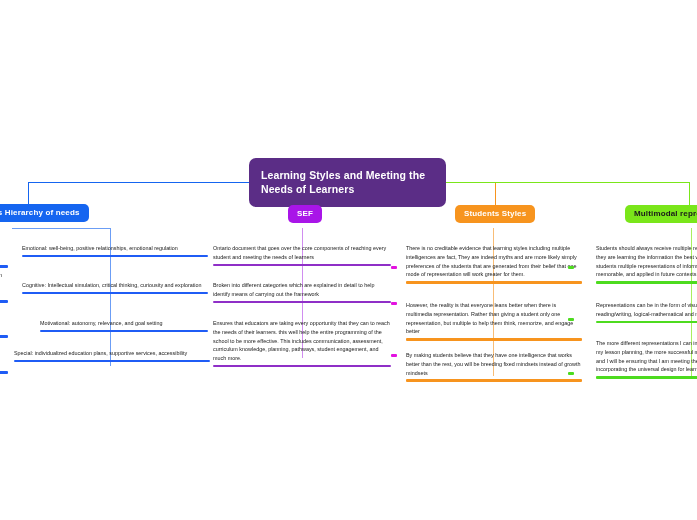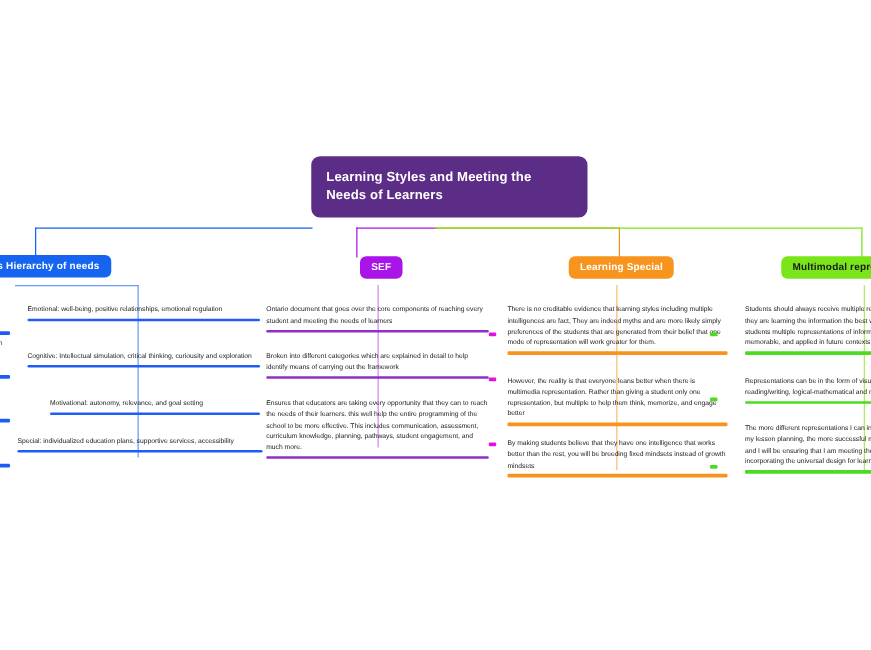--- a/index.html
+++ b/index.html
@@ -26,22 +26,22 @@
     position: absolute;
     background: #888;
   }
   .ln.h { height: 1px; }
   .ln.v { width: 1px; }
 
   
   .central-node {
     position: absolute;
     left: 249px;
-    top: 125px;
-    width: 221px;
+    top: 158px;
+    width: 197px;
     box-sizing: border-box;
     padding: 10px 12px 11px 12px;
     border-radius: 7px;
     background: #5b2d86;
     color: #ffffff;
     font-size: 10.5px;
     font-weight: bold;
     line-height: 1.35;
     letter-spacing: 0.1px;
     z-index: 5;
@@ -119,21 +119,21 @@
   <div class="ln v" style="left:493px; top:228px; height:148px; width:1.1px; background:#f8bd77;"></div>
 
   <div class="ln v" style="left:691px; top:228px; height:148px; width:1.1px; background:#a9ef5f;"></div>
 
   <div class="central-node">Learning Styles and Meeting the Needs of Learners</div>
 
   <div class="branch-node" style="left:-43px; top:204px; background:#1565f0;">Maslow's Hierarchy of needs</div>
 
   <div class="branch-node" style="left:288px; top:205px; background:#a915e8;">SEF</div>
 
-  <div class="branch-node" style="left:455px; top:205px; background:#f7941e;">Learning Special</div>
+  <div class="branch-node" style="left:455px; top:205px; background:#f7941e;">Students Styles</div>
 
   <div class="branch-node" style="left:625px; top:205px; background:#7ae61a; color:#1a1a1a;">Multimodal representation</div>
 
   <div class="leaf" style="left:22px; top:244px; width:186px;">
     <span class="leaf-text">Emotional: well-being, positive relationships, emotional regulation</span>
     <span class="underline" style="background:#1f5cf5;"></span>
   </div>
   <div class="leaf" style="left:22px; top:281px; width:186px;">
     <span class="leaf-text">Cognitive: Intellectual simulation, critical thinking, curiousity and exploration</span>
     <span class="underline" style="background:#1f5cf5;"></span>

